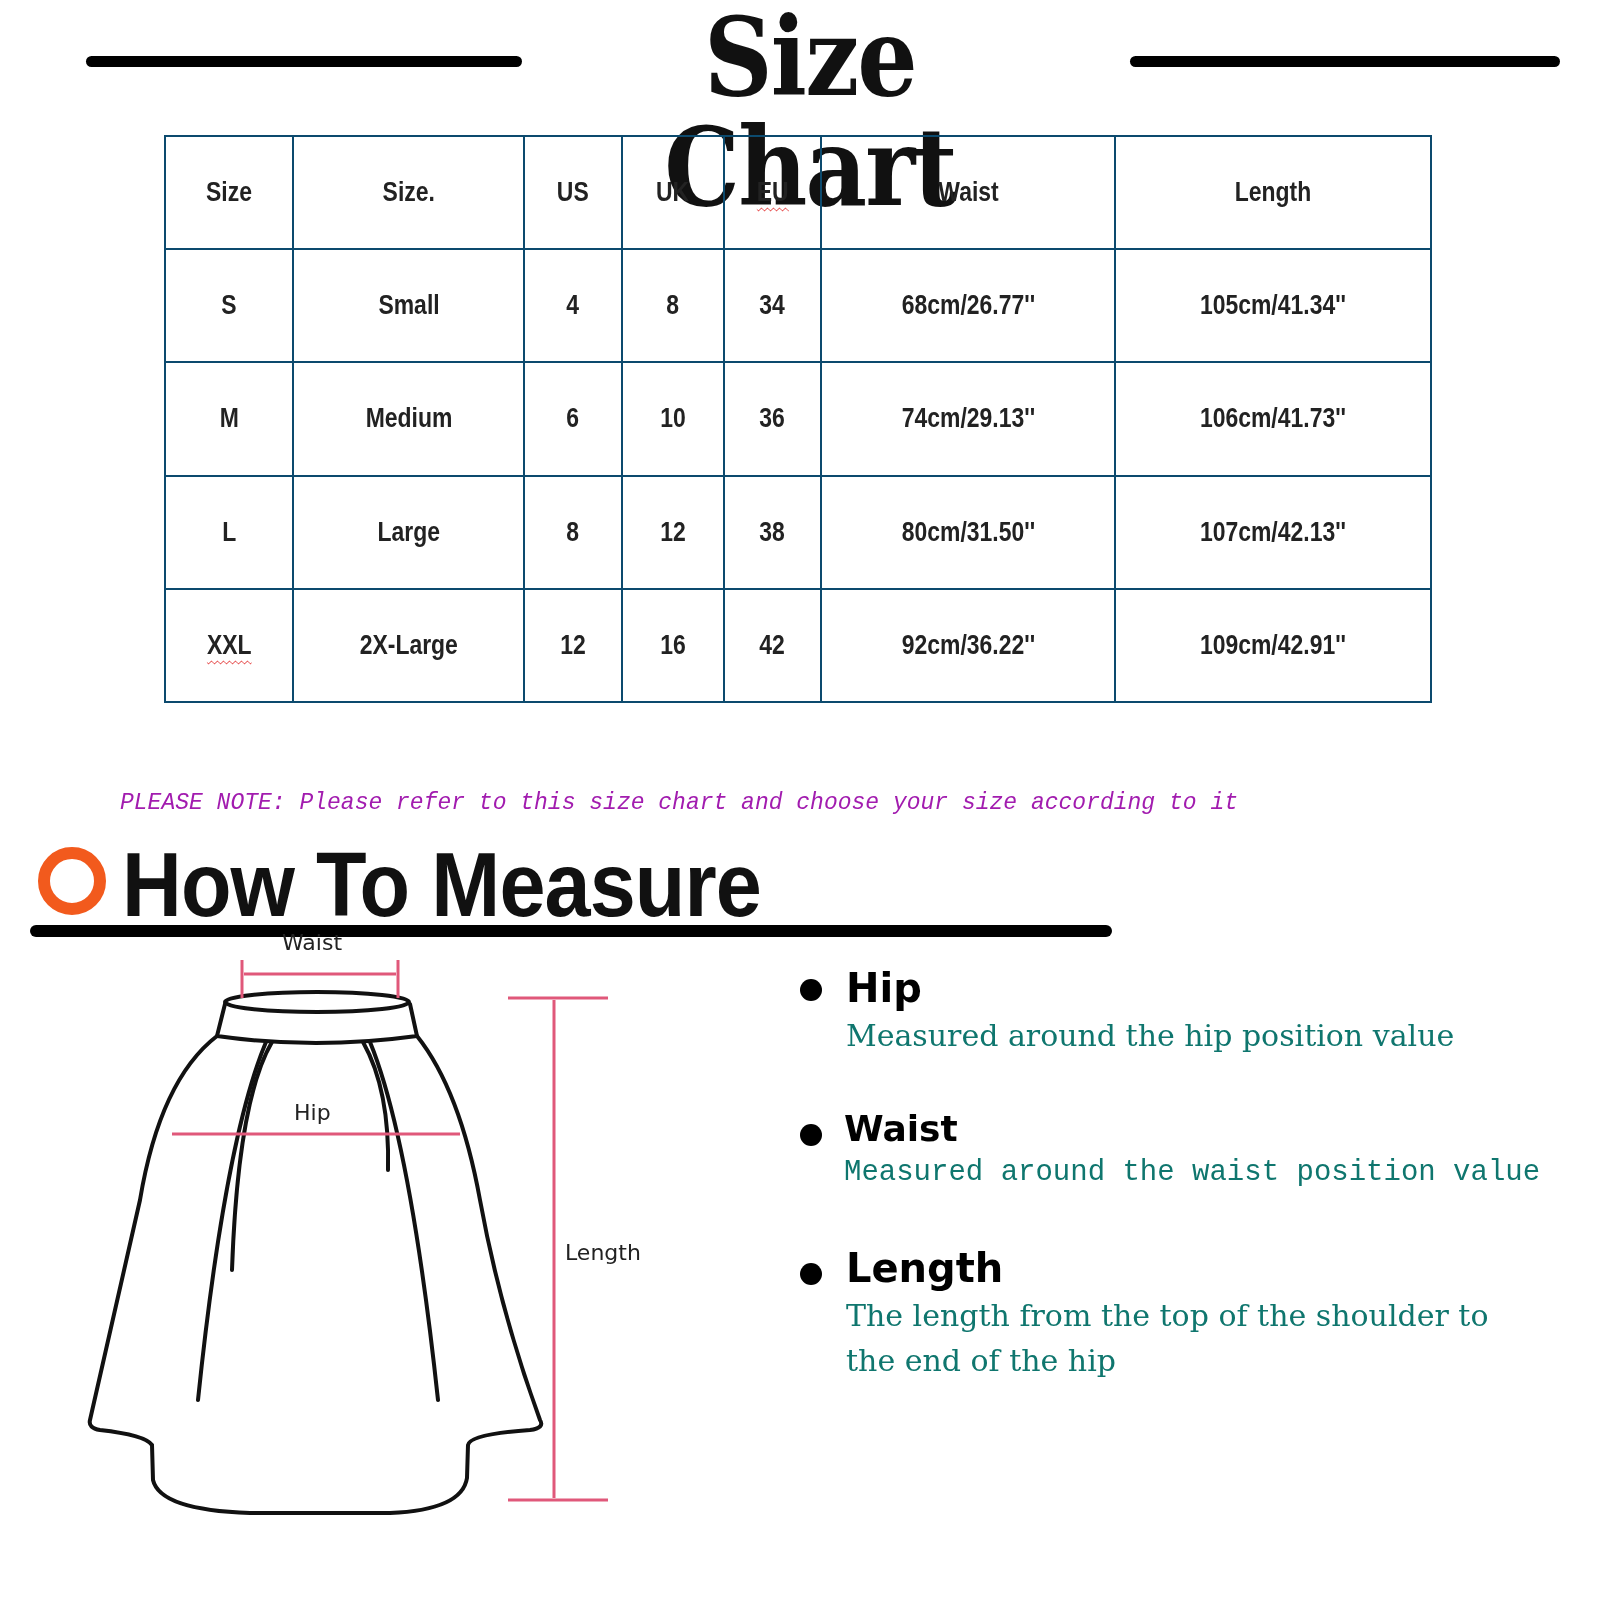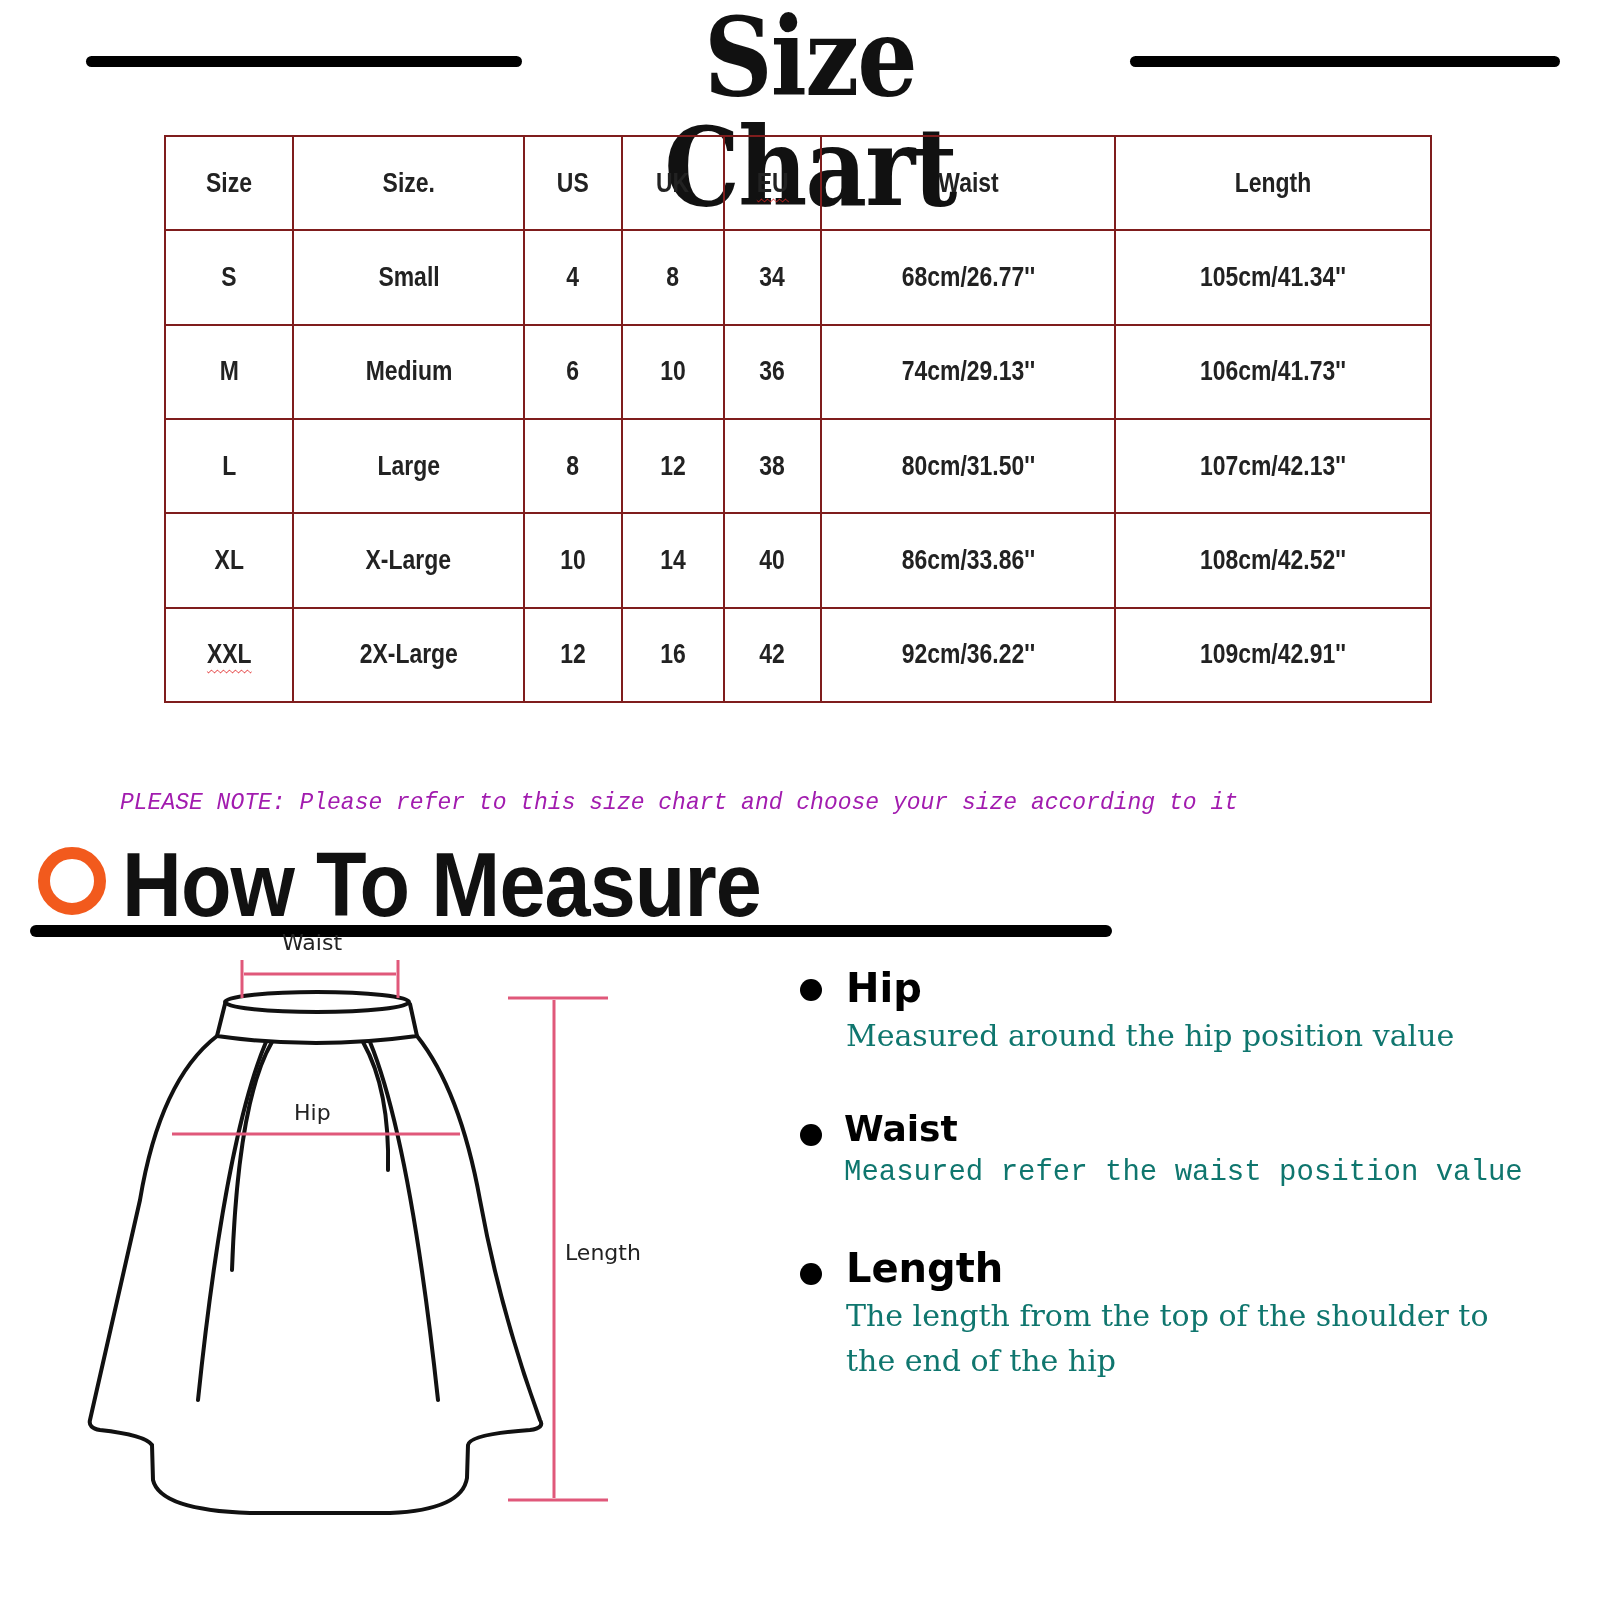--- a/index.html
+++ b/index.html
@@ -5,21 +5,21 @@
   html, body { margin:0; padding:0; background:#ffffff; }
   body { width:1600px; height:1600px; position:relative; overflow:hidden; font-family:"Liberation Sans", sans-serif; color:#111; }
 
   .title-wrap { position:absolute; left:0; top:0; width:1484px; height:125px; }
   .title-line { position:absolute; height:11px; background:#000; border-radius:6px; top:56px; }
   .title-line.left { left:86px; width:436px; }
   .title-line.right { left:1130px; width:430px; }
   .title-text { position:absolute; left:530px; top:2px; width:560px; text-align:center; font-family:"DejaVu Serif", serif; font-size:108px; font-weight:bold; letter-spacing:-2px; transform:scaleX(0.88); transform-origin:center; line-height:110px; }
 
   table.size-table { position:absolute; left:164px; top:135px; width:1268px; height:568px; border-collapse:collapse; table-layout:fixed; }
-  table.size-table td, table.size-table th { border:2px solid #7f1d1d; text-align:center; vertical-align:middle; font-weight:bold; font-size:27px; color:#222; font-family:"Liberation Sans", sans-serif;margin-top:20px; }
+  table.size-table td, table.size-table th { border:2px solid #0c4a6e; text-align:center; vertical-align:middle; font-weight:bold; font-size:27px; color:#222; font-family:"Liberation Sans", sans-serif;margin-top:20px; }
   table.size-table th span, table.size-table td span { display:inline-block; transform:scaleX(0.85); }
   .squiggle { text-decoration:underline wavy #e02020; text-decoration-thickness:1px; text-underline-offset:6px; }
 
   .note { position:absolute; left:120px; top:790px; color:#a21caf; font-family:"Liberation Mono", monospace; font-size:23px; white-space:nowrap;font-style:italic; }
 
   .measure-head { position:absolute; left:30px; top:820px; width:1090px; height:100px;margin-top:17px; }
   .ring { position:absolute; left:8px; top:10px; width:44px; height:44px; border:12px solid #f25a1d; border-radius:50%; background:#fff; }
   .measure-title { position:absolute; left:92px; top:0px; font-family:"Liberation Sans", sans-serif; font-weight:bold; font-size:90px; letter-spacing:-1px; transform:scaleX(0.92); transform-origin:left; line-height:96px; }
   .measure-underline { position:absolute; left:0; top:88px; width:1082px; height:12px; background:#000; border-radius:6px; }
 
@@ -82,29 +82,20 @@
   <tr>
     <td><span>L</span></td>
     <td><span>Large</span></td>
     <td><span>8</span></td>
     <td><span>12</span></td>
     <td><span>38</span></td>
     <td><span>80cm/31.50''</span></td>
     <td><span>107cm/42.13''</span></td>
   </tr>
   <tr>
-    <td><span>XL</span></td>
-    <td><span>X-Large</span></td>
-    <td><span>10</span></td>
-    <td><span>14</span></td>
-    <td><span>40</span></td>
-    <td><span>86cm/33.86''</span></td>
-    <td><span>108cm/42.52''</span></td>
-  </tr>
-  <tr>
     <td><span class="squiggle">XXL</span></td>
     <td><span>2X-Large</span></td>
     <td><span>12</span></td>
     <td><span>16</span></td>
     <td><span>42</span></td>
     <td><span>92cm/36.22''</span></td>
     <td><span>109cm/42.91''</span></td>
   </tr>
 </tbody>
   </table>
@@ -151,21 +142,21 @@
 
 <div class="desc" style="top:965px; height:80px;">
   <div class="bullet" style="top:14px;"></div>
   <div class="head" style="top:0px;">Hip</div>
   <div class="body" style="top:48px;">Measured around the  hip position value</div>
 </div>
 
 <div class="desc" style="top:1108px; height:80px;">
   <div class="bullet" style="top:16px;"></div>
   <div class="head" style="top:0px; left:44px; font-size:36px;">Waist</div>
-  <div class="body mono" style="top:42px; left:44px;">Measured refer the waist position value</div>
+  <div class="body mono" style="top:42px; left:44px;">Measured around the waist position value</div>
 </div>
 
 <div class="desc" style="top:1245px; height:130px;">
   <div class="bullet" style="top:18px;"></div>
   <div class="head" style="top:0px;">Length</div>
   <div class="body" style="top:93px;">the end of the hip</div>
   <div class="body" style="top:48px;">The length from the top of the shoulder to</div>
 </div>
 
 </body></html>

